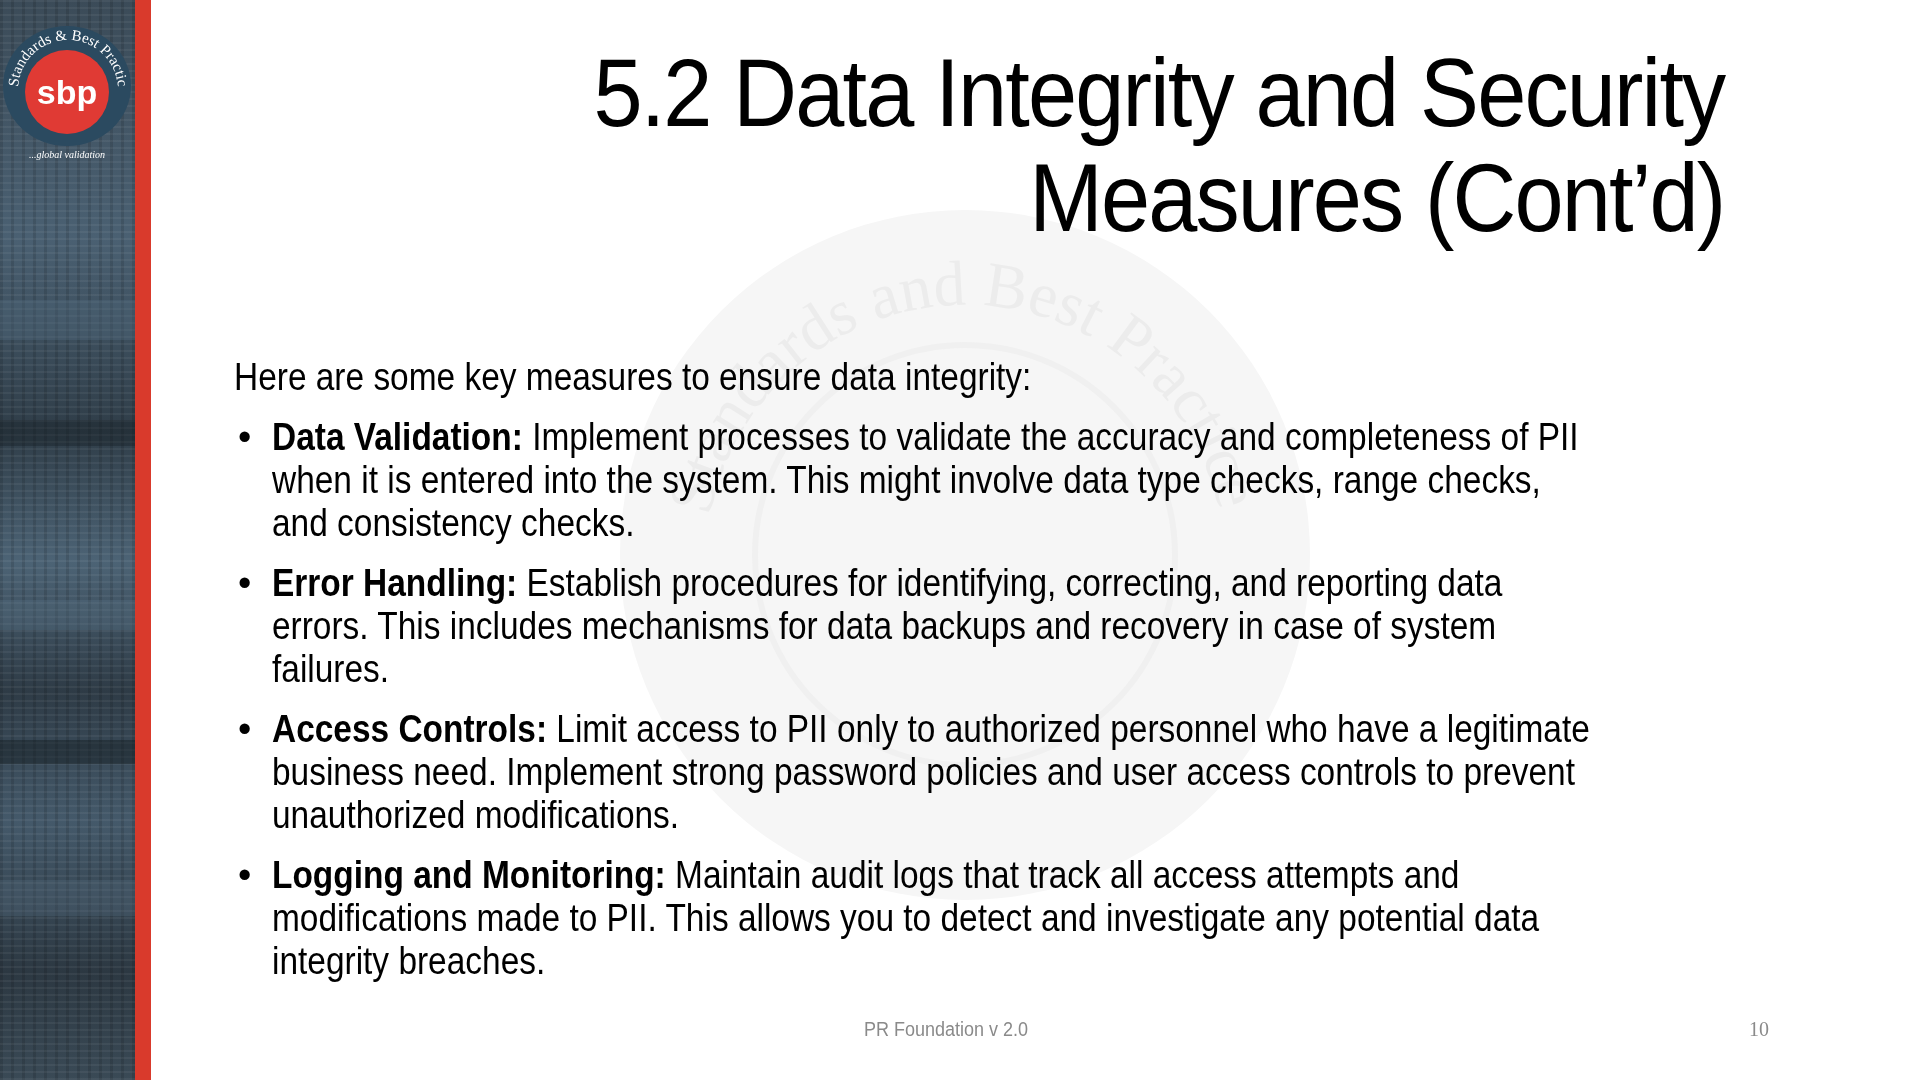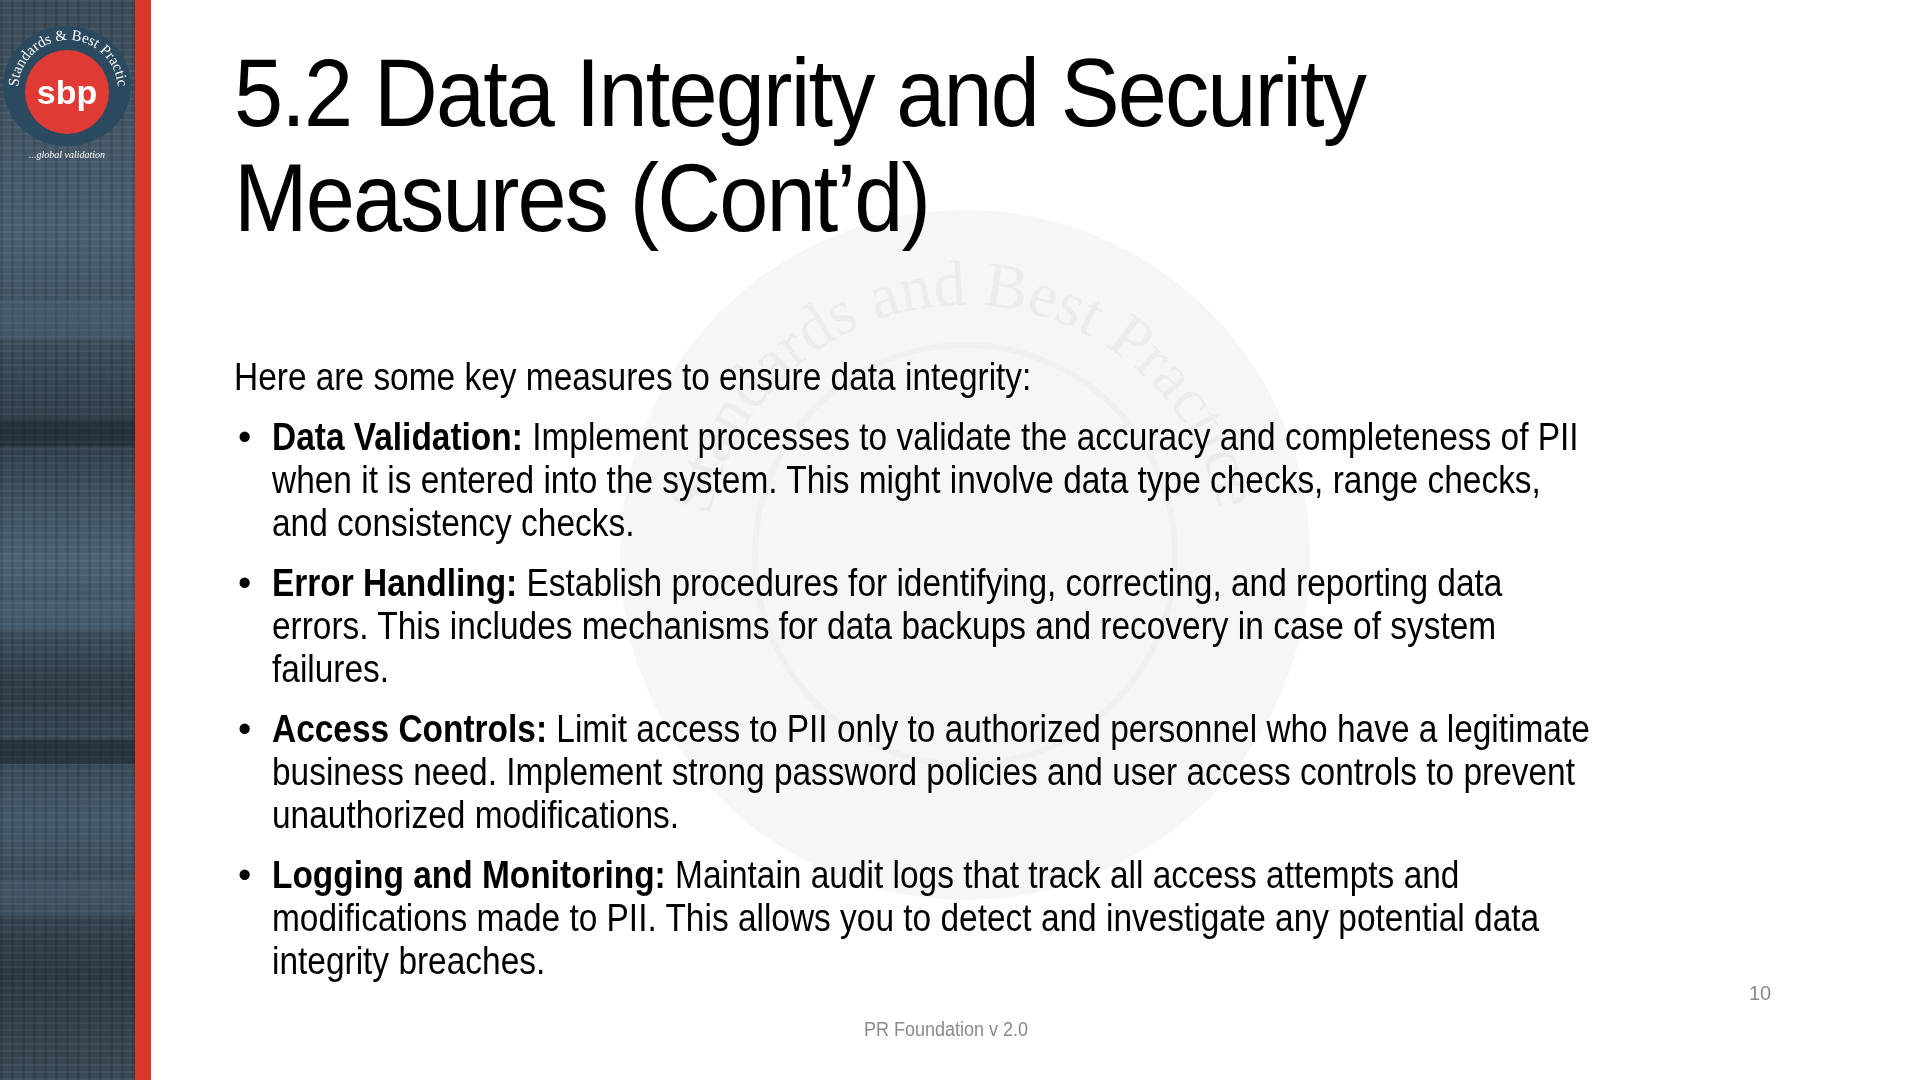--- a/index.html
+++ b/index.html
@@ -8,31 +8,31 @@
     background:
       repeating-linear-gradient(0deg, rgba(255,255,255,0.05) 0 2px, rgba(0,0,0,0) 2px 7px),
       repeating-linear-gradient(90deg, rgba(0,0,0,0.12) 0 3px, rgba(0,0,0,0) 3px 11px),
       linear-gradient(180deg, #3b4b58 0%, #4a6072 22%, #2f3d48 40%, #4c6375 52%, #2e3b46 64%, #44596a 76%, #2c3842 90%, #3a4a56 100%);
   }
   .sidebar .band { position:absolute; left:0; width:135px; }
   .redbar { position:absolute; left:135px; top:0; width:16px; height:1080px; background:#d93a2c; }
   .logo { position:absolute; left:0; top:20px; width:135px; height:150px; }
   .logo svg { display:block; }
   .watermark { position:absolute; left:615px; top:205px; width:700px; height:700px; pointer-events:none; }
-  .title { position:absolute; left:234px; top:40px; width:1620px; margin:0; font-family:"Liberation Sans Narrow","Liberation Sans", sans-serif; font-weight:normal; font-size:96px; line-height:105px; letter-spacing:-2px; color:#000; }
+  .title { position:absolute; left:234px; top:40px; width:1620px; margin:0; font-family:"Liberation Sans Narrow","Liberation Sans", sans-serif; font-weight:normal; font-size:96px; line-height:105px; letter-spacing:-2px; color:#000;text-align:right; }
   .title .line { display:block; white-space:nowrap; transform:scaleX(0.92); transform-origin:left center; }
   .body { position:absolute; left:234px; top:356px; width:1620px; }
   .intro { font-size:38px; line-height:43px; white-space:nowrap; transform:scaleX(0.88); transform-origin:left center; margin:0 0 17px 0; }
   .bullets { list-style:none; margin:0; padding:0; }
   .bullet { position:relative; padding-left:38px; margin-bottom:17px; }
   .bullet .dot { position:absolute; left:4px; top:0; font-size:38px; line-height:43px; }
   .bullet .line { display:block; font-size:38px; line-height:43px; white-space:nowrap; transform:scaleX(0.88); transform-origin:left center; }
   .bullet .term { font-weight:bold; }
   .footer-text { position:absolute; left:864px; top:1018px; font-size:20px; color:#8a8a8a; white-space:nowrap; transform:scaleX(0.9); transform-origin:left center; }
-  .page-number { position:absolute; left:1749px; top:982px; font-size:20px; color:#8a8a8a; }
+  .page-number { position:absolute; left:1749px; top:1018px; font-size:20px; color:#8a8a8a;font-family:Liberation Serif, serif; }
 </style>
 </head>
 <body>
 
 <div class="sidebar">
   <div class="band" style="top:300px;height:40px;background:rgba(80,105,125,0.35)"></div>
   <div class="band" style="top:420px;height:26px;background:rgba(20,28,34,0.35)"></div>
   <div class="band" style="top:600px;height:30px;background:rgba(90,115,135,0.3)"></div>
   <div class="band" style="top:740px;height:24px;background:rgba(20,28,34,0.45)"></div>
   <div class="band" style="top:880px;height:36px;background:rgba(90,115,135,0.25)"></div>

